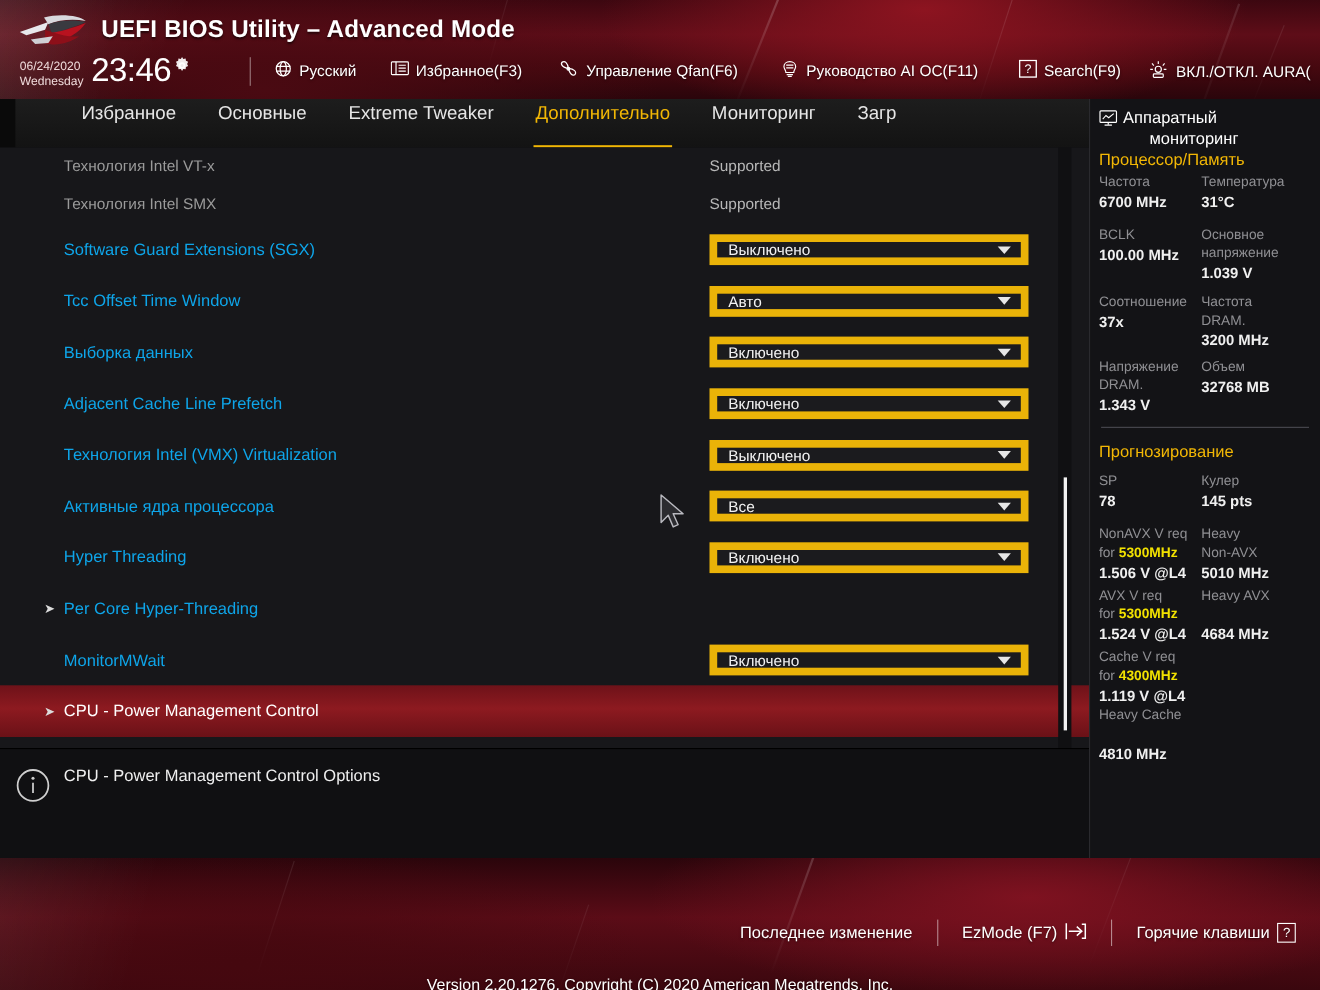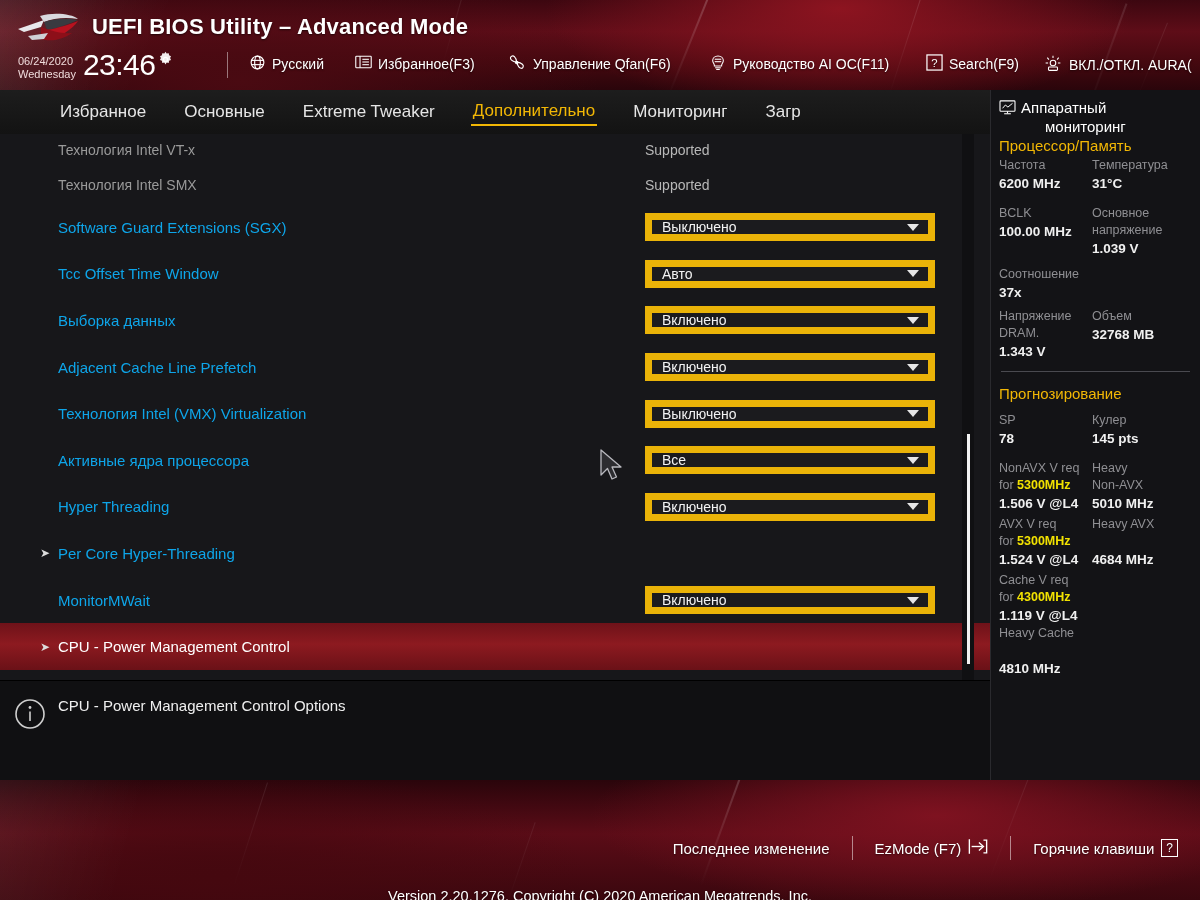--- a/index.html
+++ b/index.html
@@ -45,23 +45,23 @@
 
   .hdr-sep { position:absolute; top:52px; width:1px; height:26px; background:rgba(255,255,255,.45); }
 
   .hdr-item {
     position:absolute; top:54px; display:flex; align-items:center; gap:6px;
     font-size:14px; color:#fff; white-space:nowrap; text-shadow:0 1px 2px rgba(0,0,0,.55);
   }
 
   
   .navbar {
-    position:absolute; left:0; top:90px; width:990px; height:44px;
+    position:absolute; left:14px; top:90px; width:990px; height:44px;
     background:linear-gradient(180deg,#1d1d1d 0%, #131313 100%);
-    display:flex; align-items:center;padding-left:10px;
+    display:flex; padding-left:10px;
   }
   .navtab {
     font-size:17px; color:#e6e6e6; padding:3px 2px; margin-right:34px;
     white-space:nowrap; cursor:default;
   }
   .navtab:first-child { margin-left:48px; }
   .navtab.active { color:#f2b705; border-bottom:2px solid #f2b705; }
 
   
   .main {
@@ -396,21 +396,21 @@
         <span>Аппаратный</span><br>
         <span style="padding-left:24px;display:inline-block;">мониторинг</span>
       </span>
     </div>
 
     <div class="sb-section" style="width:166px;">Процессор/Память</div>
 
     <div class="sb-grid" style="margin-top:2px;">
       <div class="sb-col">
         <div class="sb-lab">Частота</div>
-        <div class="sb-val">6200 MHz</div>
+        <div class="sb-val">6700 MHz</div>
       </div>
       <div class="sb-col">
         <div class="sb-lab">Температура</div>
         <div class="sb-val">31°C</div>
       </div>
     </div>
 
     <div class="sb-grid" style="margin-top:12px;">
       <div class="sb-col">
         <div class="sb-lab">BCLK</div>
@@ -419,20 +419,24 @@
       <div class="sb-col">
         <div class="sb-lab" style="width:88px;">Основное напряжение</div>
         <div class="sb-val">1.039 V</div>
       </div>
     </div>
 
     <div class="sb-grid" style="margin-top:8px;">
       <div class="sb-col">
         <div class="sb-lab">Соотношение</div>
         <div class="sb-val">37x</div>
+      </div>
+      <div class="sb-col">
+        <div class="sb-lab" style="width:88px;">Частота DRAM.</div>
+        <div class="sb-val">3200 MHz</div>
       </div>
     </div>
 
     <div class="sb-grid" style="margin-top:6px;">
       <div class="sb-col">
         <div class="sb-lab" style="width:88px;">Напряжение DRAM.</div>
         <div class="sb-val">1.343 V</div>
       </div>
       <div class="sb-col">
         <div class="sb-lab">Объем</div>

